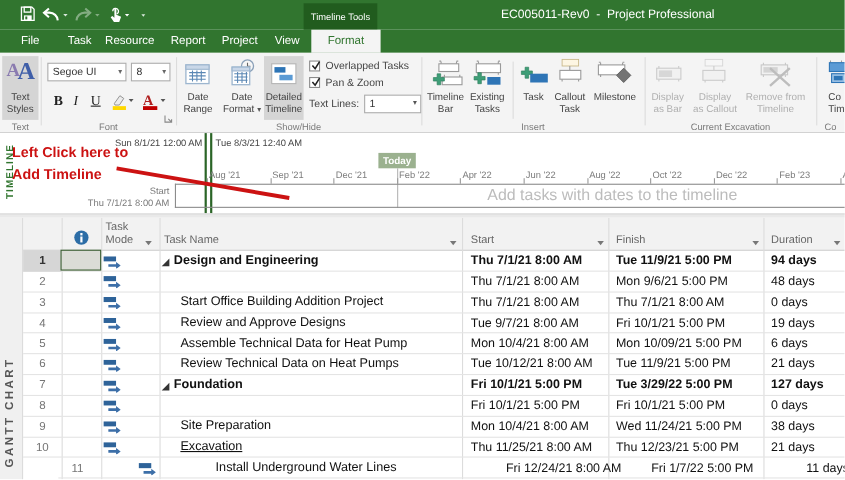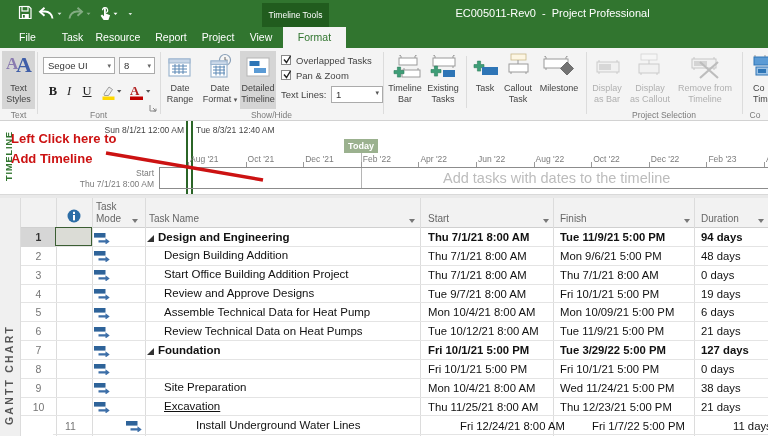--- a/index.html
+++ b/index.html
@@ -3,21 +3,21 @@
 <meta charset="utf-8">
 <style>
   * { margin:0; padding:0; box-sizing:border-box; }
   html,body { width:768px; height:436px; overflow:hidden; font-family:"Liberation Sans", sans-serif; }
   #app { position:relative; width:768px; height:436px; background:#fff; }
   .abs { position:absolute; }
 
   
   #titlebar { position:absolute; left:0; top:0; width:768px; height:27px; background:#31752F; }
   #title { position:absolute; top:7px; left:380px; width:345px; text-align:center; color:#fff; font-size:11px; }
-  #ctxhdr { position:absolute; left:262px; top:3px; width:67px; height:24px; background:#215C1E; color:#fff; font-size:8.5px; text-align:center; line-height:24px; }
+  #ctxhdr { position:absolute; left:276px; top:3px; width:67px; height:24px; background:#215C1E; color:#fff; font-size:8.5px; text-align:center; line-height:24px; }
 
   
   #tabrow { position:absolute; left:0; top:27px; width:768px; height:21px; background:#31752F; }
   .tab { position:absolute; top:0; height:21px; color:#fff; font-size:10.5px; line-height:21px; text-align:center; }
   #tab-format { position:absolute; left:283px; top:0; width:63px; height:21px; background:#f4f4f4; color:#31752F; font-size:10.5px; line-height:21px; text-align:center; }
   #tellme { position:absolute; left:355px; top:0; height:21px; color:#fff; font-size:10.8px; line-height:21px; }
 
   
   #ribbon { position:absolute; left:0; top:48px; width:768px; height:73px; background:#f4f4f4; border-bottom:1px solid #d2d2d2; overflow:hidden; }
   .gsep { position:absolute; top:4px; width:1px; height:62px; background:#dcdcdc; }
@@ -91,21 +91,22 @@
     <div class="gsep" style="left:37px"></div>
     <div class="gsep" style="left:160px"></div>
     <div class="gsep" style="left:383px"></div>
     <div class="gsep" style="left:586px"></div>
     <div class="gsep" style="left:742px"></div>
     <div class="gsep" style="left:466px;top:8px;height:52px"></div>
 
     <div class="glabel" style="left:0px;width:37px;">Text</div>
     <div class="glabel" style="left:37px;width:123px;">Font</div>
     <div class="glabel" style="left:160px;width:223px;">Show/Hide</div>
-    <div class="glabel" style="left:586px;width:156px;">Project Selection</div>
+    <div class="glabel" style="left:383px;width:203px;">Insert</div>
+    <div class="glabel" style="left:586px;width:156px;">Current Excavation</div>
     <div class="glabel" style="left:742px;width:26px;">Co</div>
 
     <div class="abs btn-pressed" style="left:2px;top:3px;width:33px;height:58px;"></div>
     <div class="abs" style="left:3px;top:4px;width:31px;height:24px;font-family:'Liberation Serif',serif;">
       <span style="position:absolute;left:3px;top:2px;font-size:17px;font-weight:bold;color:#8a7bb0;">A</span>
       <span style="position:absolute;left:13px;top:0px;font-size:22px;font-weight:bold;color:#3f5ea8;">A</span>
     </div>
     <div class="abs rtext" style="left:0px;top:35px;width:37px;">Text<br>Styles</div>
 
     <div class="abs" style="left:43px;top:9px;width:72px;height:17px;background:#fff;border:1px solid #ababab;font-size:9.5px;color:#333;line-height:15px;padding-left:4px;">Segoe UI <span style="position:absolute;right:3px;top:0px;color:#666;font-size:7px;">▾</span></div>
@@ -264,21 +265,21 @@
     <div class="abs" style="left:186px;top:0px;width:2px;height:73px;background:#2b6527;"></div>
     <div class="abs" style="left:191px;top:0px;width:2px;height:73px;background:#2b6527;"></div>
 
     <div class="abs" style="left:344px;top:18px;width:34px;height:14px;background:#9bb18f;color:#fff;font-size:9px;font-weight:bold;text-align:center;line-height:14px;">Today</div>
 
     <div class="abs" style="left:361px;top:32px;width:1px;height:36px;background:#b5b5b5;"></div>
 
     <div id="dates">
         <div class="abs" style="left:190px;top:33px;font-size:8.5px;color:#7c7c7c;white-space:nowrap;">Aug '21</div>
         <div class="abs" style="left:188px;top:41px;width:1px;height:5px;background:#9a9a9a;"></div>
-        <div class="abs" style="left:247.6px;top:33px;font-size:8.5px;color:#7c7c7c;white-space:nowrap;">Oct '21</div>
+        <div class="abs" style="left:247.6px;top:33px;font-size:8.5px;color:#7c7c7c;white-space:nowrap;">Sep '21</div>
         <div class="abs" style="left:245.6px;top:41px;width:1px;height:5px;background:#9a9a9a;"></div>
         <div class="abs" style="left:305.2px;top:33px;font-size:8.5px;color:#7c7c7c;white-space:nowrap;">Dec '21</div>
         <div class="abs" style="left:303.2px;top:41px;width:1px;height:5px;background:#9a9a9a;"></div>
         <div class="abs" style="left:362.8px;top:33px;font-size:8.5px;color:#7c7c7c;white-space:nowrap;">Feb '22</div>
         <div class="abs" style="left:360.8px;top:41px;width:1px;height:5px;background:#9a9a9a;"></div>
         <div class="abs" style="left:420.4px;top:33px;font-size:8.5px;color:#7c7c7c;white-space:nowrap;">Apr '22</div>
         <div class="abs" style="left:418.4px;top:41px;width:1px;height:5px;background:#9a9a9a;"></div>
         <div class="abs" style="left:478px;top:33px;font-size:8.5px;color:#7c7c7c;white-space:nowrap;">Jun '22</div>
         <div class="abs" style="left:476px;top:41px;width:1px;height:5px;background:#9a9a9a;"></div>
         <div class="abs" style="left:535.6px;top:33px;font-size:8.5px;color:#7c7c7c;white-space:nowrap;">Aug '22</div>
@@ -347,21 +348,20 @@
           <div class="abs" style="left:407px;top:3px;font-size:11.3px;color:#111;font-weight:bold;">Thu 7/1/21 8:00 AM</div>
           <div class="abs" style="left:539px;top:3px;font-size:11.3px;color:#111;font-weight:bold;">Tue 11/9/21 5:00 PM</div>
           <div class="abs" style="left:680px;top:3px;font-size:11.3px;color:#111;font-weight:bold;">94 days</div>
         </div>
         <div class="abs" style="left:21px;top:48.85px;width:747px;height:18.85px;border-bottom:1px solid #e4e4e4;">
           <div class="abs rownum" style="">2</div>
           <svg class="abs" style="left:73px;top:4.5px" width="17" height="11" viewBox="0 0 17 11">
             <rect x="0" y="0" width="11.5" height="4.6" fill="#2e6399"></rect>
             <path d="M4.5 7.2 h7 v-2 l4.2 3.2 -4.2 3.2 v-2 h-7 z" fill="#3d6fa8"></path>
           </svg>
-          <div class="abs" style="left:143px;top:2.5px;font-size:11.5px;color:#111;">Design Building Addition</div>
           <div class="abs" style="left:407px;top:3px;font-size:11.3px;color:#111;">Thu 7/1/21 8:00 AM</div>
           <div class="abs" style="left:539px;top:3px;font-size:11.3px;color:#111;">Mon 9/6/21 5:00 PM</div>
           <div class="abs" style="left:680px;top:3px;font-size:11.3px;color:#111;">48 days</div>
         </div>
         <div class="abs" style="left:21px;top:67.7px;width:747px;height:18.85px;border-bottom:1px solid #e4e4e4;">
           <div class="abs rownum" style="">3</div>
           <svg class="abs" style="left:73px;top:4.5px" width="17" height="11" viewBox="0 0 17 11">
             <rect x="0" y="0" width="11.5" height="4.6" fill="#2e6399"></rect>
             <path d="M4.5 7.2 h7 v-2 l4.2 3.2 -4.2 3.2 v-2 h-7 z" fill="#3d6fa8"></path>
           </svg>

